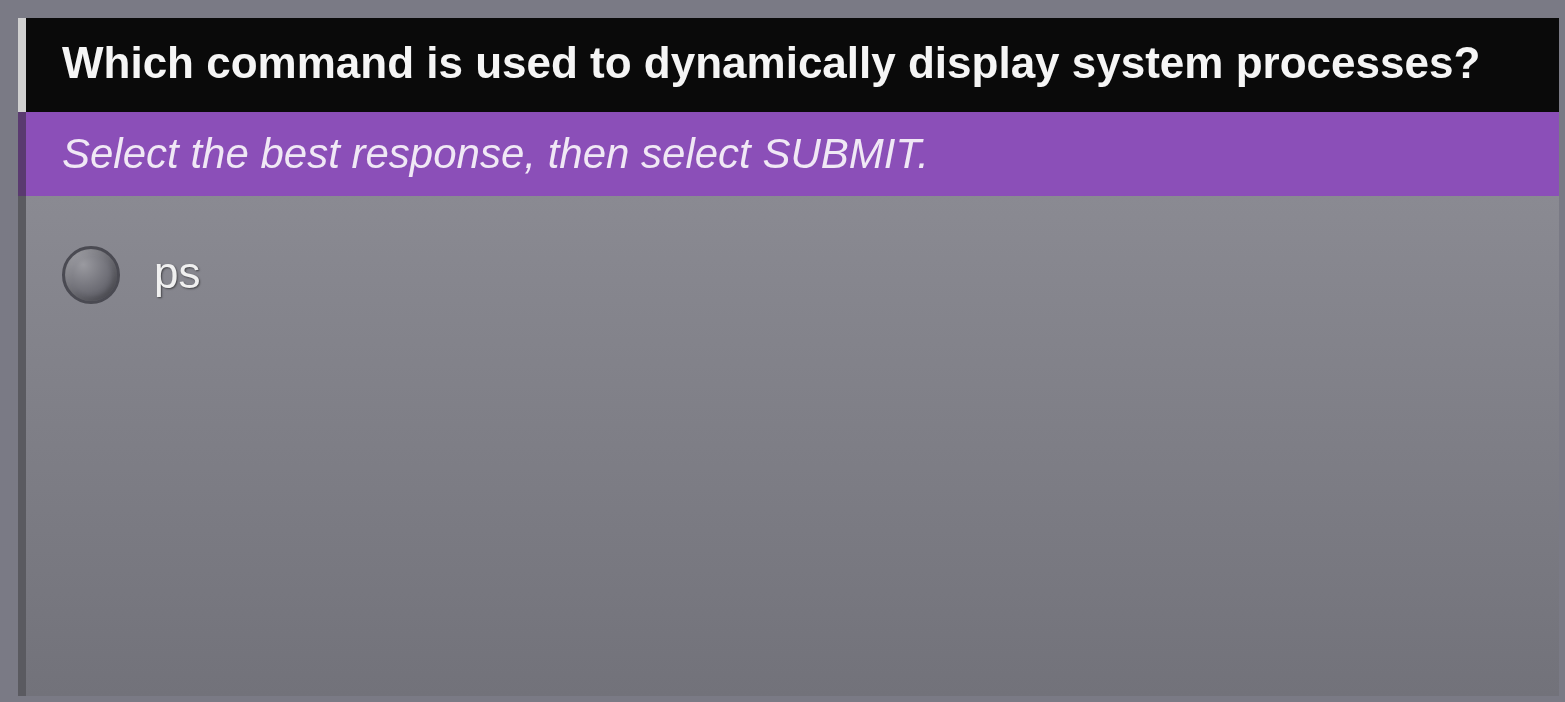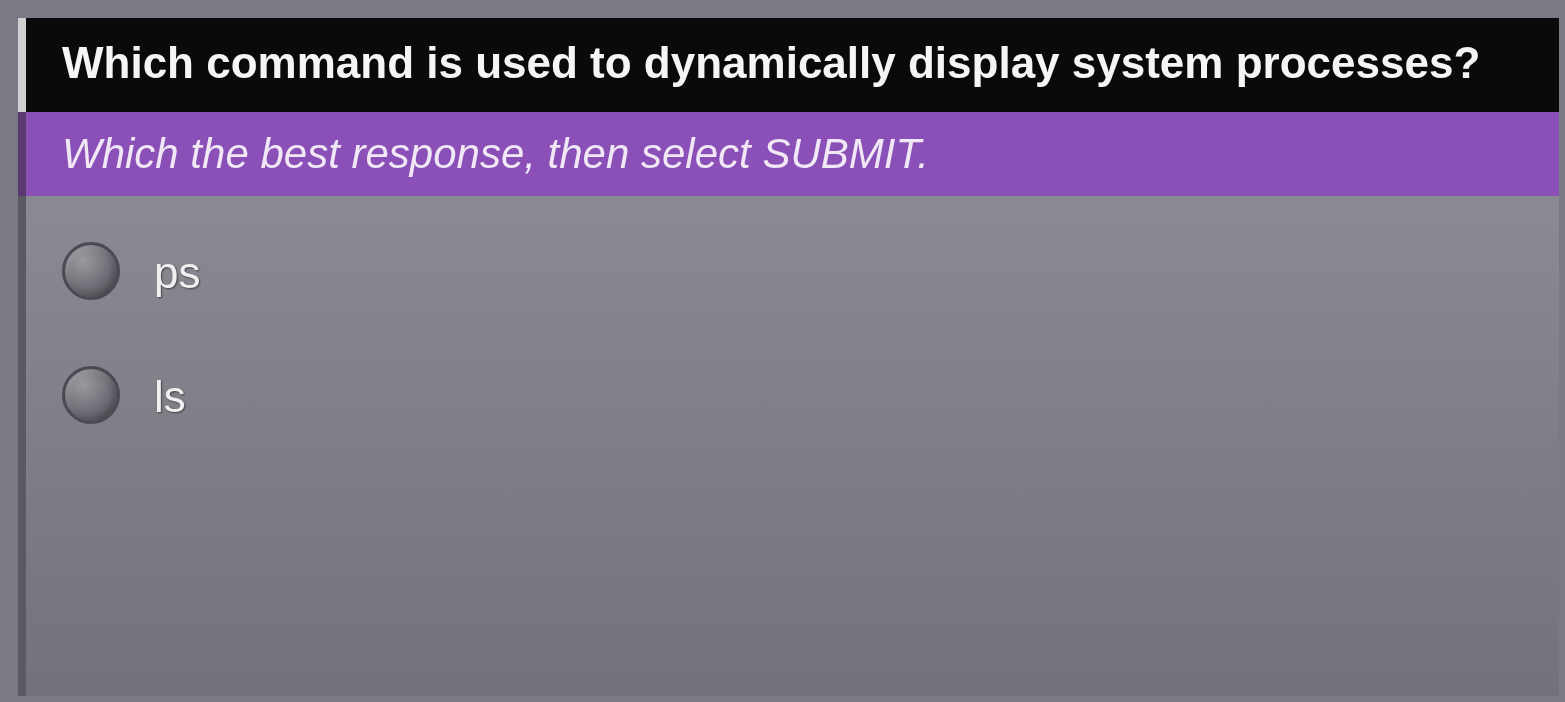--- a/index.html
+++ b/index.html
@@ -38,21 +38,21 @@
       border-left: 8px solid #5a3a70;
     }
     .options-area {
       background: linear-gradient(180deg, #8a8a92 0%, #72727a 100%);
       flex: 1;
       padding: 40px 30px;
       border-left: 8px solid #5a5a60;
     }
     .option-row {
       display: flex;
-      align-items: flex-start;
+      align-items: flex-end;
       margin-bottom: 50px;
       cursor: pointer;
     }
     .radio-circle {
       width: 58px;
       height: 58px;
       border-radius: 50%;
       background: radial-gradient(circle at 35% 30%, #9a9aa0 0%, #6a6a72 60%, #505058 100%);
       border: 3px solid #4a4a52;
       margin-right: 28px;
@@ -67,25 +67,21 @@
     }
   </style>
 </head>
 <body>
 
 <div class="quiz-container">
   <div class="question-header">
     <span>Which command is used to dynamically display system processes?</span>
   </div>
   <div class="instruction-bar">
-    <span>Which the best response, then select SUBMIT.</span>
+    <span>Select the best response, then select SUBMIT.</span>
   </div>
   <div class="options-area">
     <div class="option-row">
       <div class="radio-circle"></div>
       <span class="option-label">ps</span>
     </div>
-    <div class="option-row">
-      <div class="radio-circle"></div>
-      <span class="option-label">ls</span>
-    </div>
   </div>
 </div>
 
 </body></html>

